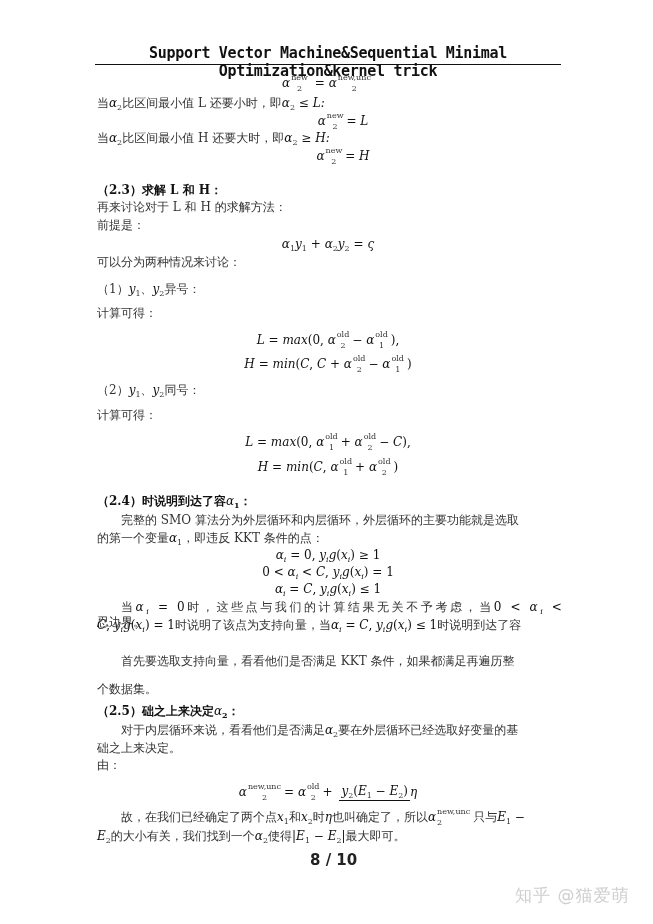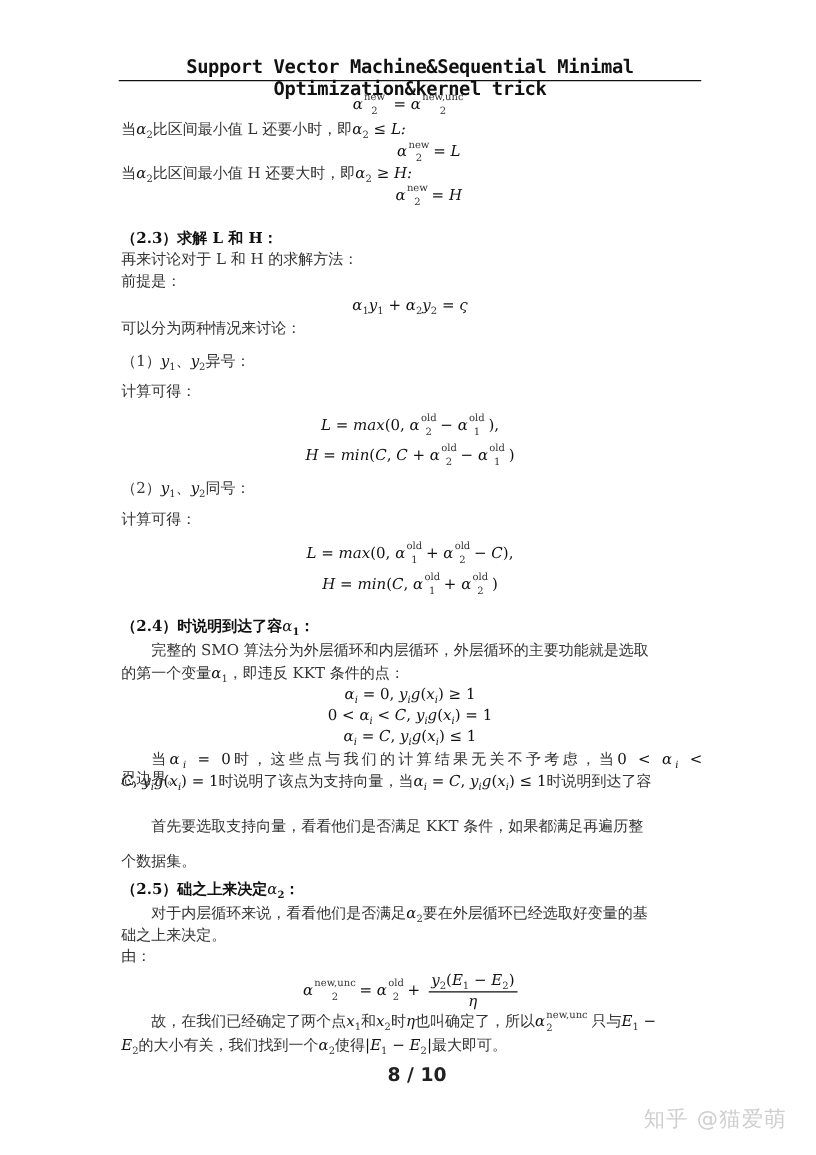--- a/index.html
+++ b/index.html
@@ -13,21 +13,21 @@
   .left { left: 97px; }
   .center { left: 95px; width: 466px; text-align: center; }
   .justify { left: 97px; width: 462px; }
   .m { font-family: "DejaVu Serif", "Liberation Serif", serif; font-style: italic; color: #111; }
   .mr { font-family: "DejaVu Serif", "Liberation Serif", serif; font-style: normal; color: #111; }
   sub, sup { font-size: 8px; line-height: 0; }
   .supsub { display: inline-flex; flex-direction: column; vertical-align: middle; line-height: 8px; font-size: 8px; font-style: normal; margin-left: 1px; margin-right: 3px; }
   .supsub .up { position: relative; top: -2px; }
   .supsub .dn { position: relative; top: 1px; }
   .h { font-weight: bold; color: #111; font-size: 12px; }
-  .frac { display: inline-flex; flex-direction: column; align-items: center; vertical-align: middle; margin-left: 3px; }
+  .frac { display: inline-flex; align-items: center; vertical-align: middle; margin-left: 3px; }
   .frac .num { border-bottom: 1px solid #111; padding: 0 2px 1px 2px; line-height: 15px; }
   .frac .den { line-height: 15px; }
   .pagenum { position: absolute; left: 310px; top: 851px; font-family: "DejaVu Sans", "Liberation Sans", sans-serif; font-weight: bold; font-size: 15px; color: #222; }
   .watermark { position: absolute; left: 515px; top: 884px; font-family: "DejaVu Sans", "Liberation Sans", sans-serif; font-size: 17px; color: #cfcfcf; letter-spacing: 1px; }
 </style>
 </head>
 <body>
 
 <div class="header">Support Vector Machine&amp;Sequential Minimal Optimization&amp;kernel trick</div>
 <div class="header-rule"></div>

